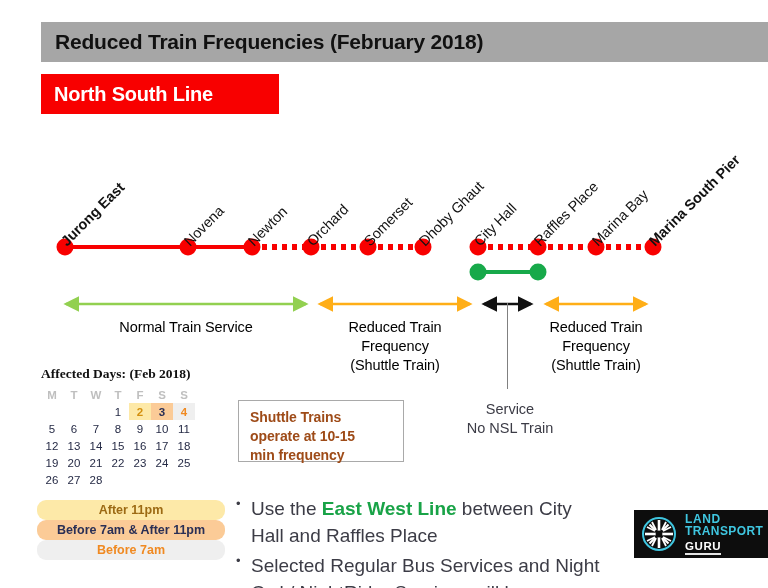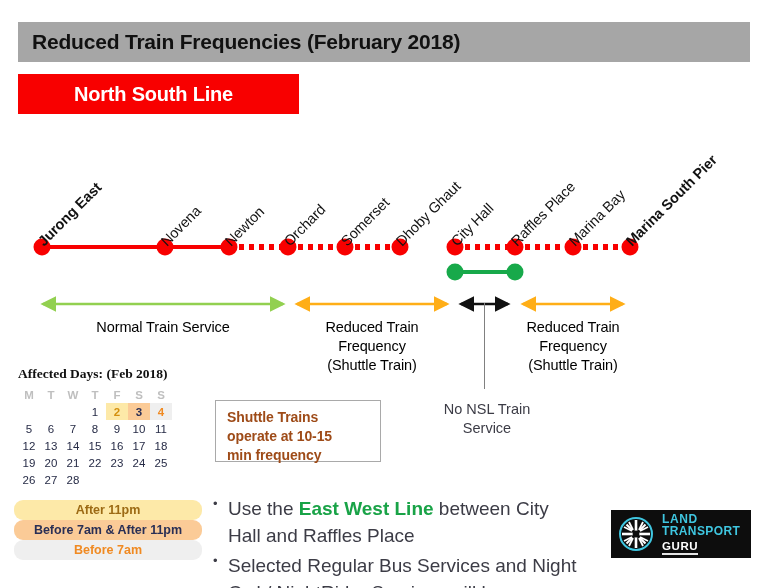--- a/index.html
+++ b/index.html
@@ -11,20 +11,21 @@
     height: 588px;
     background: #ffffff;
     font-family: "Liberation Sans", sans-serif;
     overflow: hidden;
     position: relative;
   }
   #page {
     position: relative;
     width: 628px;
     height: 588px;
+    margin-left: 23px;
   }
 
   
   .header-bar {
     position: absolute;
     left: 18px;
     top: 22px;
     width: 732px;
     height: 40px;
     background: #a6a6a6;
@@ -41,21 +42,20 @@
 
   .line-badge {
     position: absolute;
     left: 18px;
     top: 74px;
     width: 238px;
     height: 40px;
     background: #f80000;
     display: flex;
     align-items: center;
-    padding-left: 43px;
   }
   .line-badge-label {
     font-size: 20px;
     font-weight: bold;
     color: #ffffff;
     padding-left: 13px;
     letter-spacing: -0.2px;
   }
 
   
@@ -333,22 +333,22 @@
       </div>
       <div class="seg-caption" style="top: 318px; left: 483px; width: 180px;">
         <div>Reduced Train</div>
         <div>Frequency</div>
         <div>(Shuttle Train)</div>
       </div>
     </div>
 
   <div class="no-nsl-line"></div>
   <div class="no-nsl-text" id="no-nsl-text">
+      <div>Service</div>
       <div>No NSL Train</div>
-      <div>Service</div>
     </div>
 
   <div class="cal-wrap">
     <div class="cal-title">Affected Days: (Feb 2018)</div>
     <table class="cal">
       <tbody id="cal-body">
           <tr>
             <td class="dow">M</td>
             <td class="dow">T</td>
             <td class="dow">W</td>

